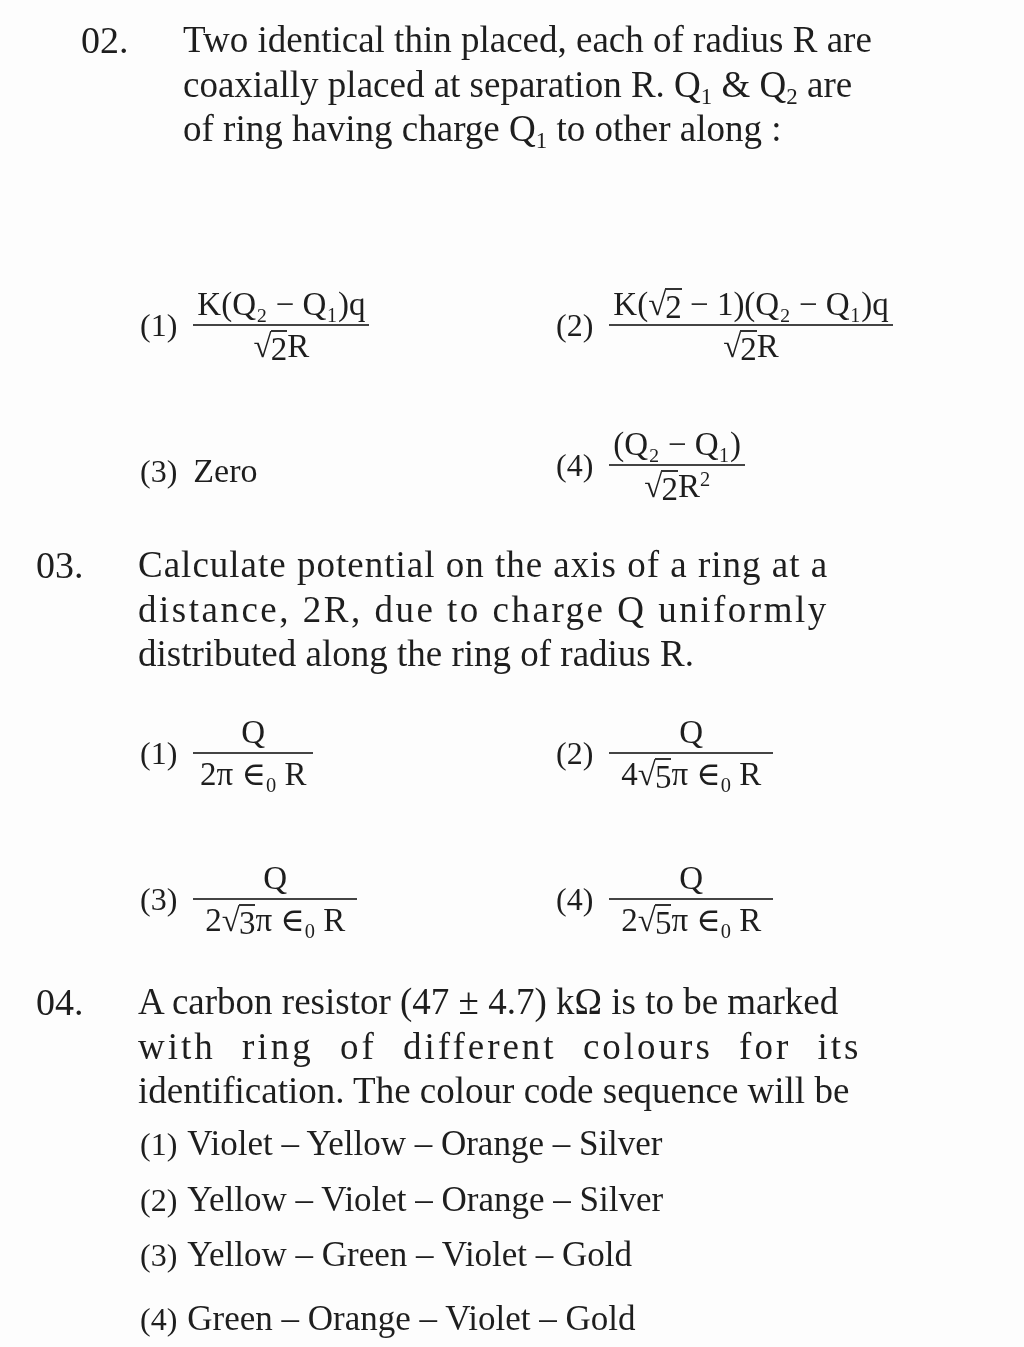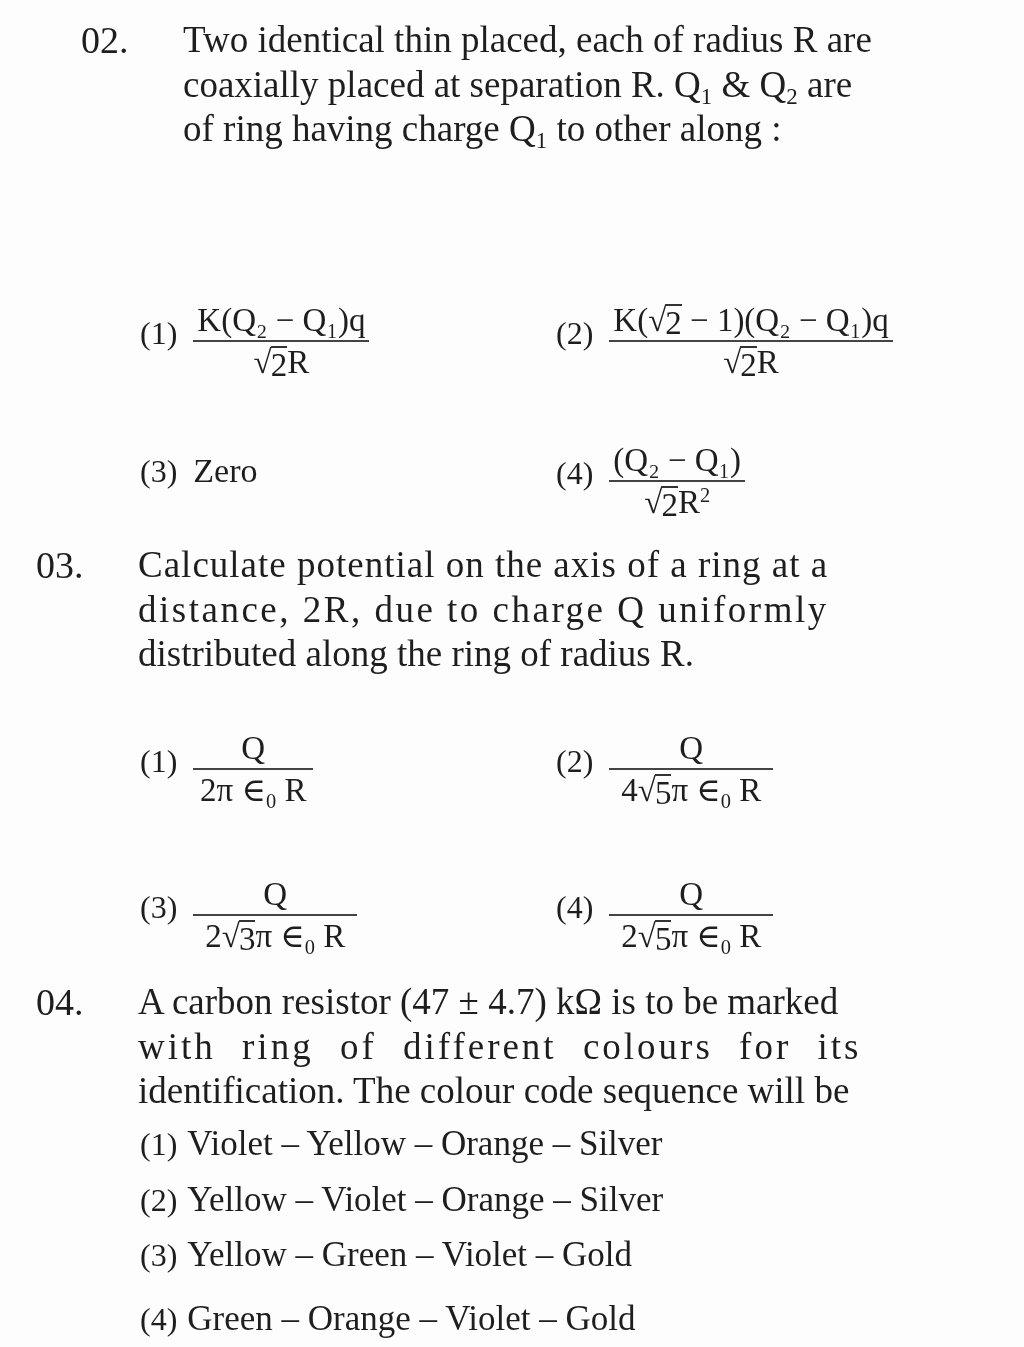--- a/index.html
+++ b/index.html
@@ -24,21 +24,21 @@
   sup.s { font-size:0.62em; vertical-align:0.55em; line-height:0; }
   .opt {
     position:absolute; display:flex; align-items:center;
     font-size:34px;
   }
   .olabel { font-size:32px; margin-right:16px; }
   .frac {
     display:inline-flex; flex-direction:column; align-items:center;
     font-size:33px; line-height:40px;
   }
-  .frac .num { padding:0 4px; border-bottom:2.5px solid #444; white-space:nowrap;margin-top:16px; }
+  .frac .num { padding:0 4px; border-bottom:2.5px solid #444; white-space:nowrap; }
   .frac .den { padding:0 4px; white-space:nowrap; }
   .sqrt { display:inline-flex; align-items:flex-end; }
   .sqrt .rad { font-size:1em; margin-right:-1px; }
   .sqrt .under { border-top:2px solid #333; line-height:1; padding-top:1px; }
   .list-opt {
     position:absolute; left:140px; font-size:35px; line-height:44px;
     white-space:nowrap;
   }
   .list-opt .olabel { font-size:32px; margin-right:10px; }
 </style>

